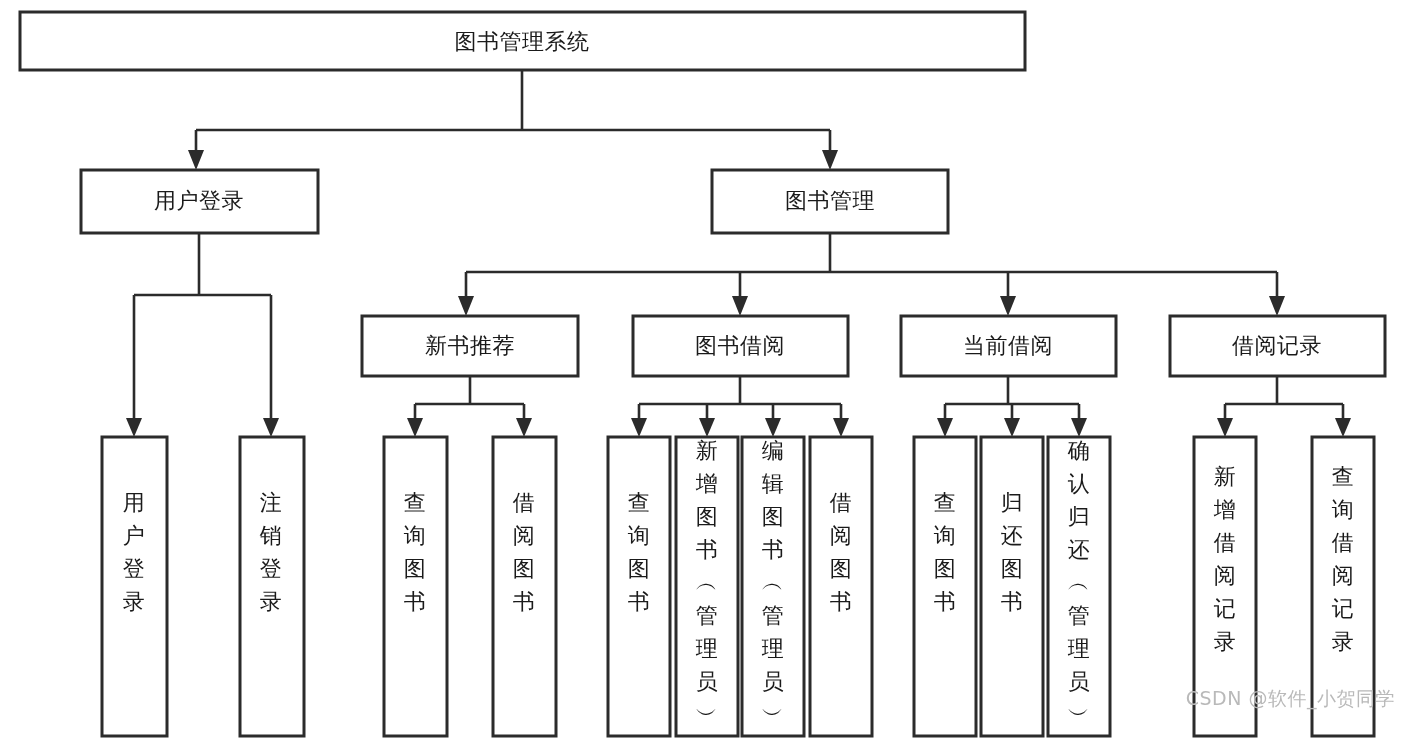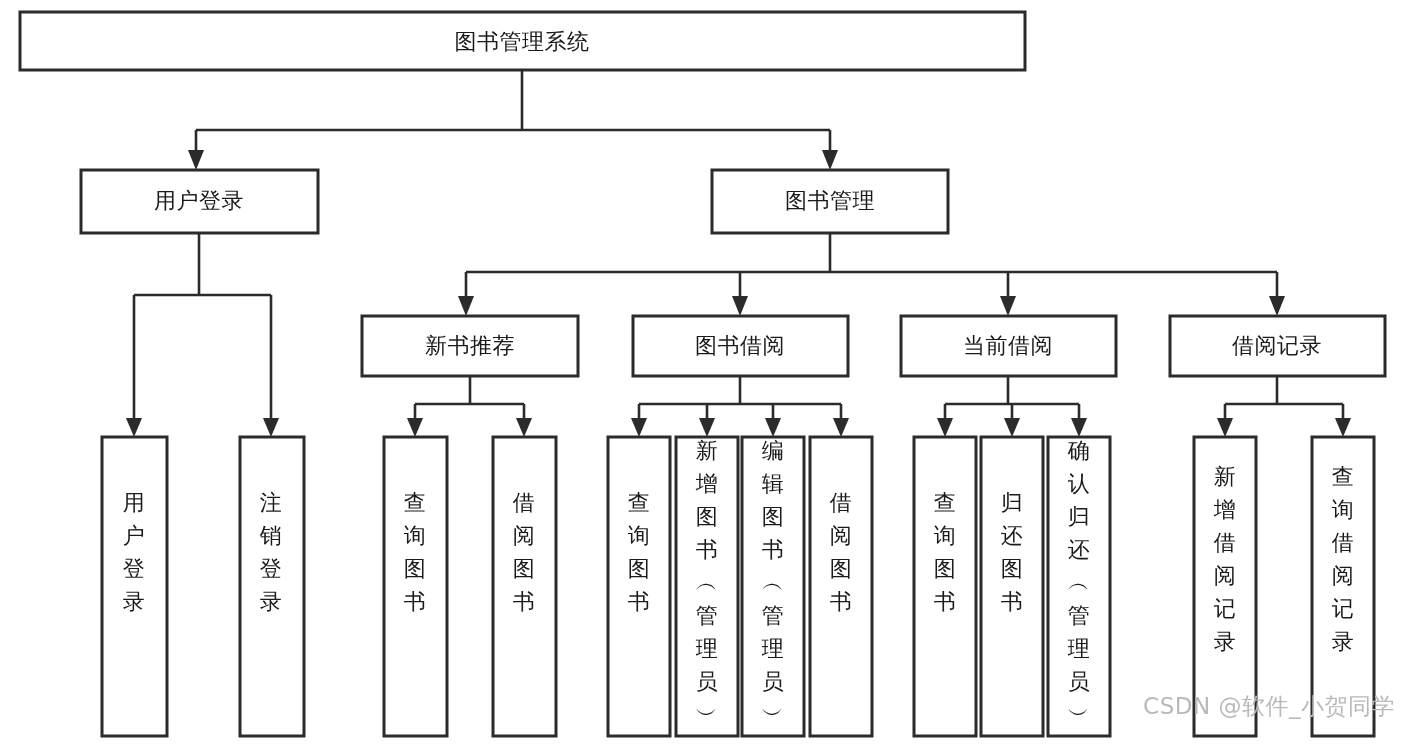--- a/index.html
+++ b/index.html
@@ -52,23 +52,23 @@
     fill: none;
     stroke-linecap: butt;
   }
   .arrow-head {
     fill: #2b2b2b;
     stroke: none;
   }
   .watermark {
     position: absolute;
     right: 10px;
-    bottom: 10px;
-    font-family: "DejaVu Sans", "Liberation Sans", sans-serif;
-    font-size: 23px;
+    bottom: 20px;
+    font-family: "DejaVu Sans", "Liberation Sans", sans-serif;
+    font-size: 19px;
     color: #b9b9b9;
     white-space: nowrap;
     letter-spacing: 0.5px;
     user-select: none;
   }
 </style>
 </head>
 <body>
 
 <div id="diagram-root">

